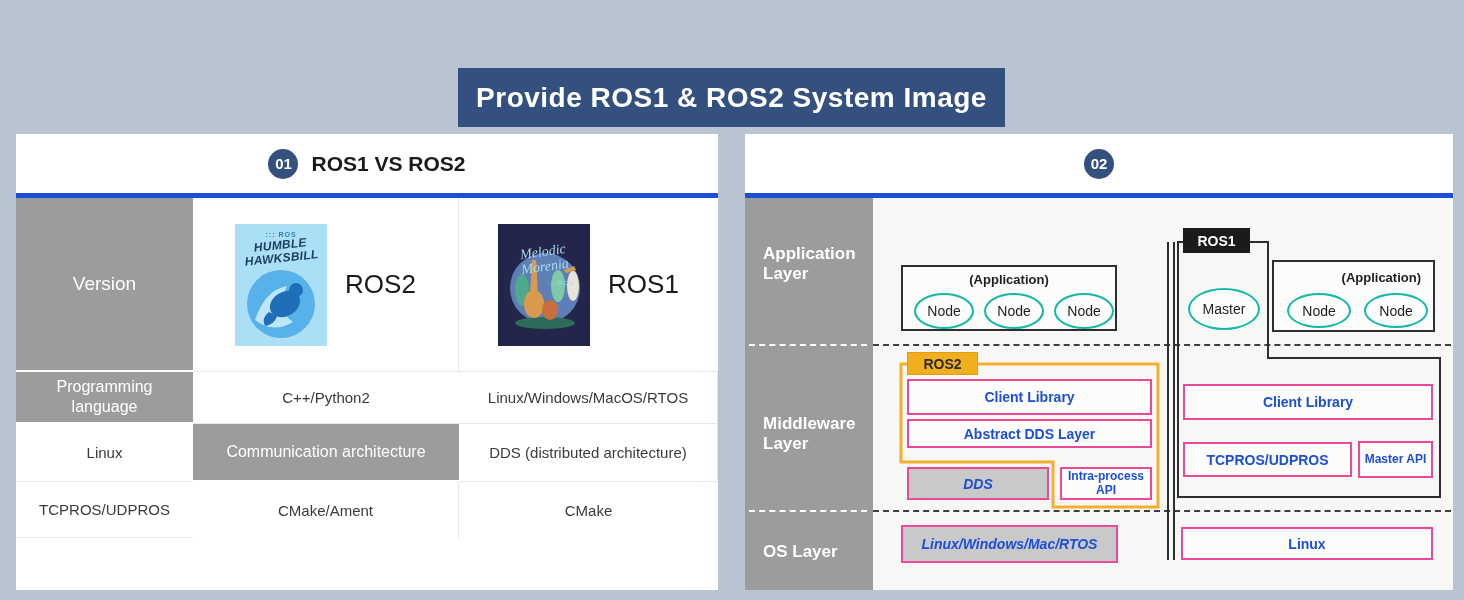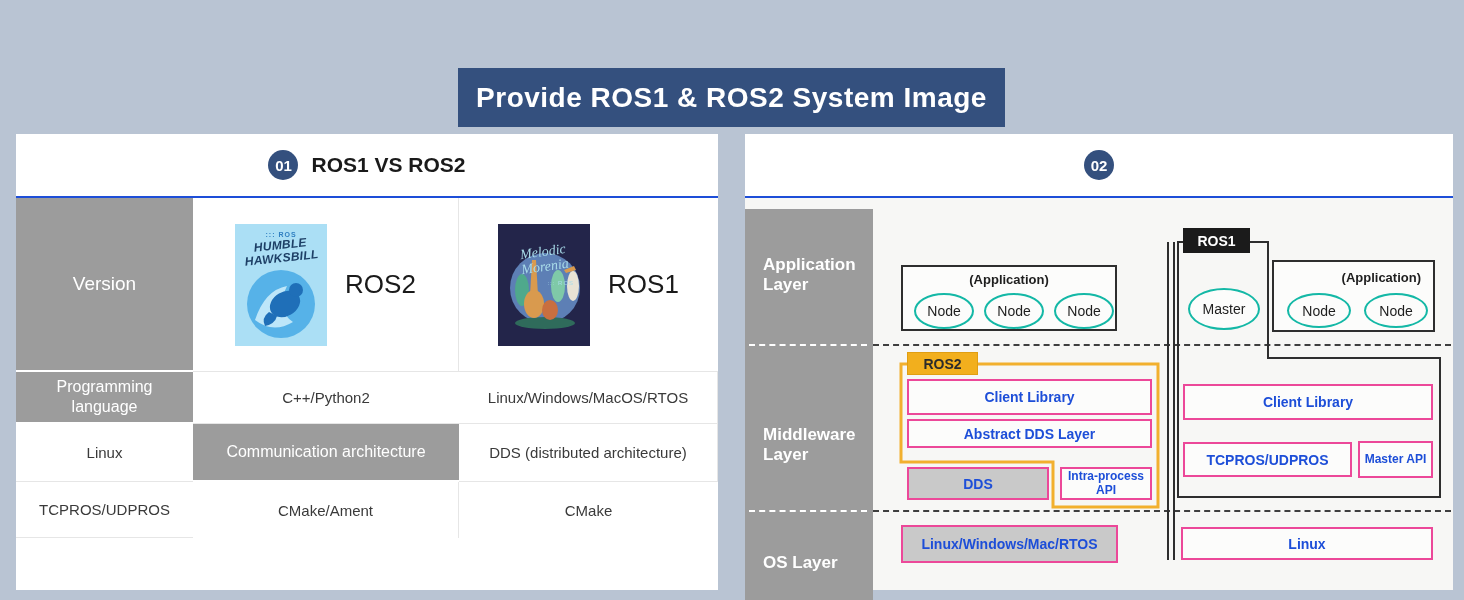--- a/index.html
+++ b/index.html
@@ -13,21 +13,21 @@
     position:absolute;left:458px;top:68px;width:547px;height:59px;
     background:#34507E;color:#fff;font-weight:bold;font-size:28px;
     display:flex;align-items:center;justify-content:center;letter-spacing:.5px;
   }
   
   .panel{position:absolute;top:134px;background:#fff;}
   .panel.left{left:16px;width:702px;height:456px;}
   .panel.right{left:745px;width:708px;height:456px;}
   .panel-header{
     height:64px;display:flex;align-items:center;justify-content:center;gap:13px;
-    background:#fff;border-bottom:2px solid #1d4ed8;box-sizing:border-box;
+    background:#fff;border-bottom:5px solid #1d4ed8;box-sizing:border-box;
   }
   .num{
     width:30px;height:30px;border-radius:50%;background:#34507E;color:#fff;
     font-weight:bold;font-size:15px;display:flex;align-items:center;justify-content:center;flex:0 0 auto;
   }
   .panel-title{font-size:21px;font-weight:bold;color:#1a1a1a;margin:0;white-space:nowrap;}
   
   .tbl{display:grid;grid-template-columns:177px 266px 259px;grid-template-rows:174px 52px 58px 56px 52px;height:391px;}
   .lbl{
     background:#9C9C9C;color:#fff;display:flex;align-items:center;justify-content:center;
@@ -56,35 +56,35 @@
   .poster-ros1{background:#23254A;}
   .p1-svg{position:absolute;left:0;top:0;}
   .p1-title{
     position:absolute;top:20px;left:0;right:0;text-align:center;z-index:2;
     font-family:"Liberation Serif", serif;font-style:italic;color:#A9DCE9;
     font-size:14px;line-height:1.1;transform:rotate(-8deg);
   }
   .p1-logo{position:absolute;top:56px;right:16px;font-size:6px;color:#A9DCE9;z-index:2;letter-spacing:1px;}
   
   .right-body{position:relative;width:708px;height:392px;background:#F7F7F5;}
-  .sidebar{position:absolute;left:0;top:11px;width:128px;height:392px;background:#9C9C9C;}
+  .sidebar{position:absolute;left:0;top:0;width:128px;height:392px;background:#9C9C9C;}
   .layer-label{position:absolute;left:18px;color:#fff;font-weight:bold;font-size:17px;line-height:1.2;width:100px;}
   .ll-app{top:46px;}
   .ll-mw{top:216px;}
   .ll-os{top:344px;}
   .dash{position:absolute;height:0;border-top:2px dashed #3f3f3f;}
   .dash-side{border-top:2px dashed #fff;}
   .svg-overlay{position:absolute;left:0;top:0;pointer-events:none;}
   .vline{position:absolute;width:2px;background:#2e2e2e;}
   .dbox{
     position:absolute;border:2px solid #ec4899;background:#FCFCFB;box-sizing:border-box;
     display:flex;align-items:center;justify-content:center;text-align:center;
     font-weight:bold;font-size:14px;color:#1d4ed8;
   }
-  .dbox.graybox{background:#C9C9C9;}
+  .dbox.graybox{background:#C9C9C9;font-style:italic;}
   .dbox.small{font-size:12px;line-height:1.15;padding:0 4px;}
   .appbox{position:absolute;border:2px solid #2e2e2e;background:#FCFCFB;box-sizing:border-box;}
   .app-label{position:absolute;top:5px;width:100%;text-align:center;font-weight:bold;font-size:13px;color:#1e1e1e;}
   .app-label-r{position:absolute;top:8px;right:12px;font-weight:bold;font-size:13px;color:#1e1e1e;}
   .node-ellipse{
     position:absolute;border:2px solid #14b8a6;border-radius:50%;background:#FCFCFB;
     display:flex;align-items:center;justify-content:center;font-weight:normal;font-size:14px;color:#1e1e1e;
   }
   .tag{
     position:absolute;display:flex;align-items:center;justify-content:center;

